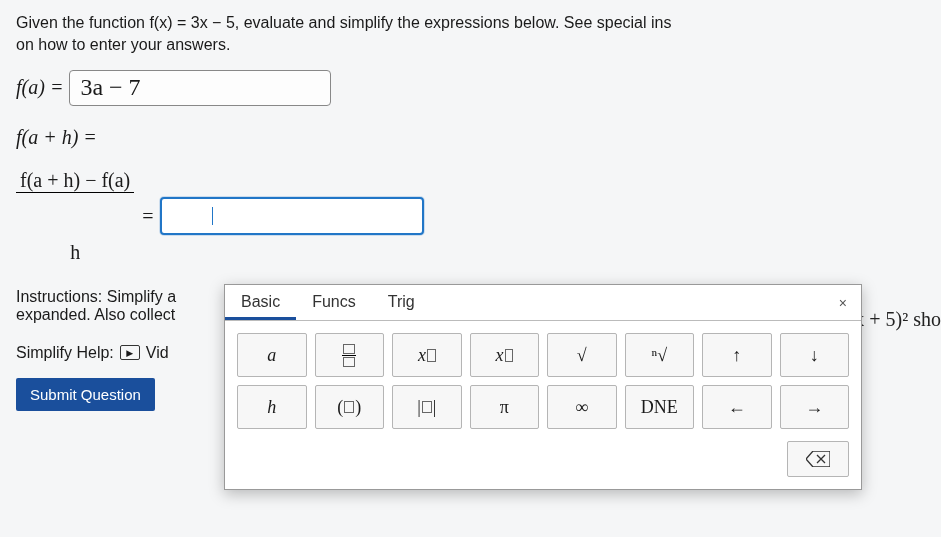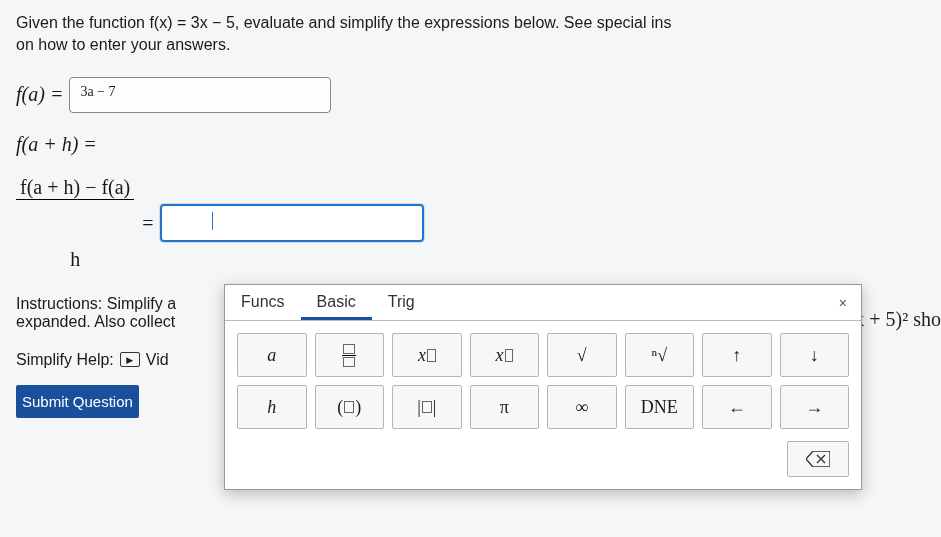--- a/index.html
+++ b/index.html
@@ -9,21 +9,21 @@
     font-size: 16px;
     color: #1a1a1a;
     background: #f5f6f7;
     width: 941px;
     height: 537px;
     box-sizing: border-box;
     overflow: hidden;
     position: relative;
   }
   .prompt {
-    margin-bottom: 20px;
+    margin-bottom: 13px;
     line-height: 1.4;
   }
   .math-ital { font-style: italic; font-family: 'Times New Roman', serif;}
   .row {
     display: flex;
     align-items: center;
     margin-bottom: 20px;
   }
   .label {
     font-family: 'Times New Roman', serif;
@@ -32,22 +32,23 @@
     white-space: nowrap;
   }
   .answer-box {
     border: 1px solid #888;
     border-radius: 4px;
     background: #fdfdfd;
     padding: 6px 10px;
     min-width: 240px;
     height: 22px;
     font-family: 'Times New Roman', serif;
-    font-size: 14px;
-    display: flex;
+    font-size: 24px;
+    display: flex;
+    align-items: center;
   }
   .answer-box.active {
     border: 2px solid #2176c7;
     background: #fff;
     box-shadow: 0 0 0 1px rgba(33,118,199,0.2);
   }
   .fraction-label {
     display: inline-flex;
     flex-direction: column;
     align-items: center;
@@ -75,21 +76,21 @@
     width: 18px;
     height: 13px;
     align-items: center;
     justify-content: center;
     font-size: 9px;
   }
   .submit-btn {
     background: #1a4f9c;
     color: #fff;
     border: none;
-    padding: 8px 6px;
+    padding: 8px 14px;
     font-size: 15px;
     border-radius: 2px;
     cursor: pointer;
   }
   
   .keypad {
     position: absolute;
     left: 224px;
     top: 284px;
     width: 636px;
@@ -224,22 +225,22 @@
   <span>Vid</span>
 </div>
 
 <button class="submit-btn">Submit Question</button>
 
 <span class="right-snip">(x + 5)² sho</span>
 
 
 <div class="keypad">
   <div class="keypad-tabs">
+    <div class="keypad-tab active">Basic</div>
     <div class="keypad-tab">Funcs</div>
-    <div class="keypad-tab active">Basic</div>
     <div class="keypad-tab">Trig</div>
     <div class="keypad-close">×</div>
   </div>
   <div class="keypad-grid">
     <div class="key">a</div>
     <div class="key upright">
       <span class="mini-frac">
           <span class="t"></span>
           <span class="line"></span>
           <span class="b"></span>

